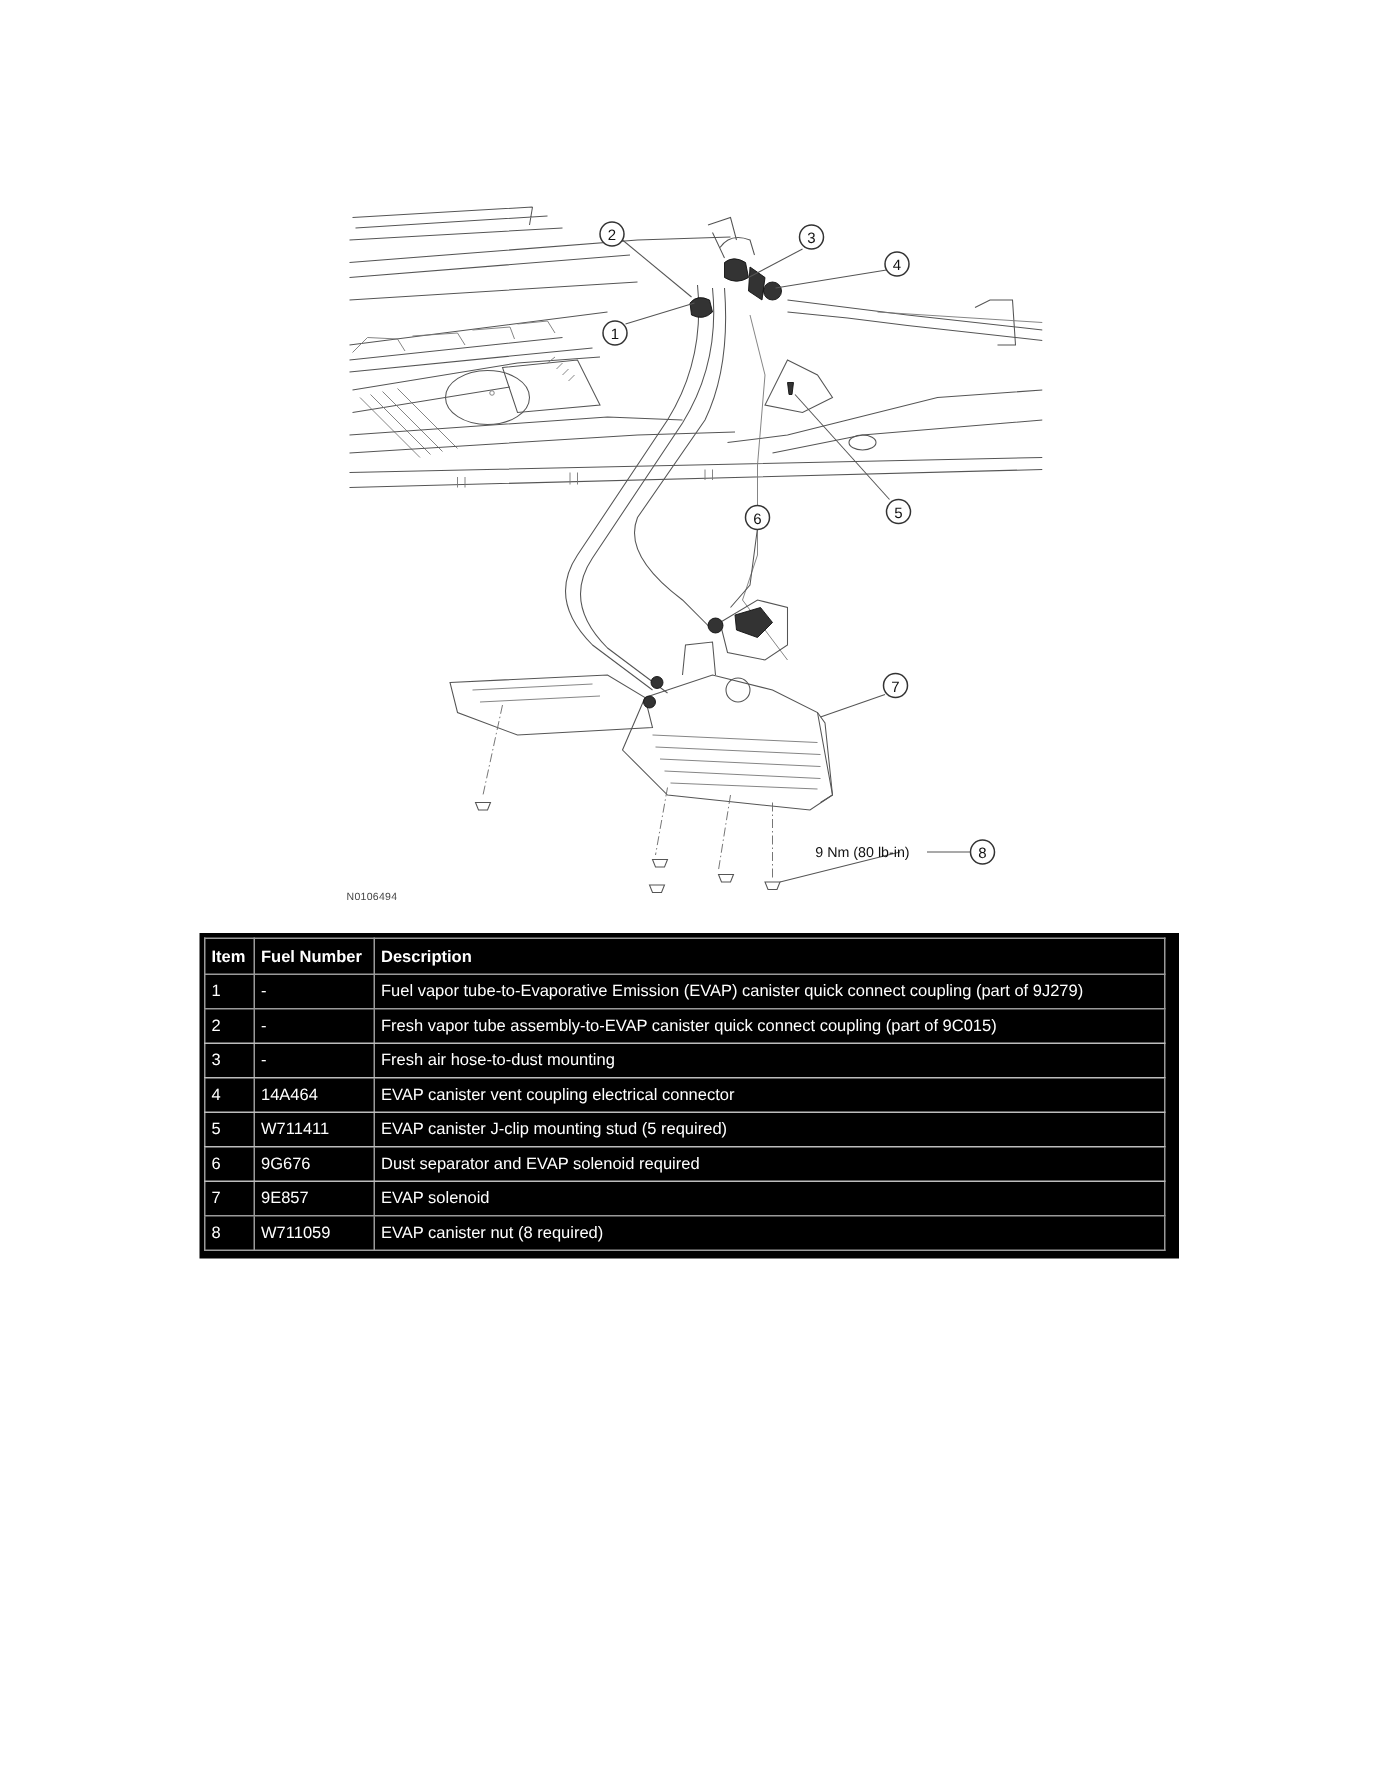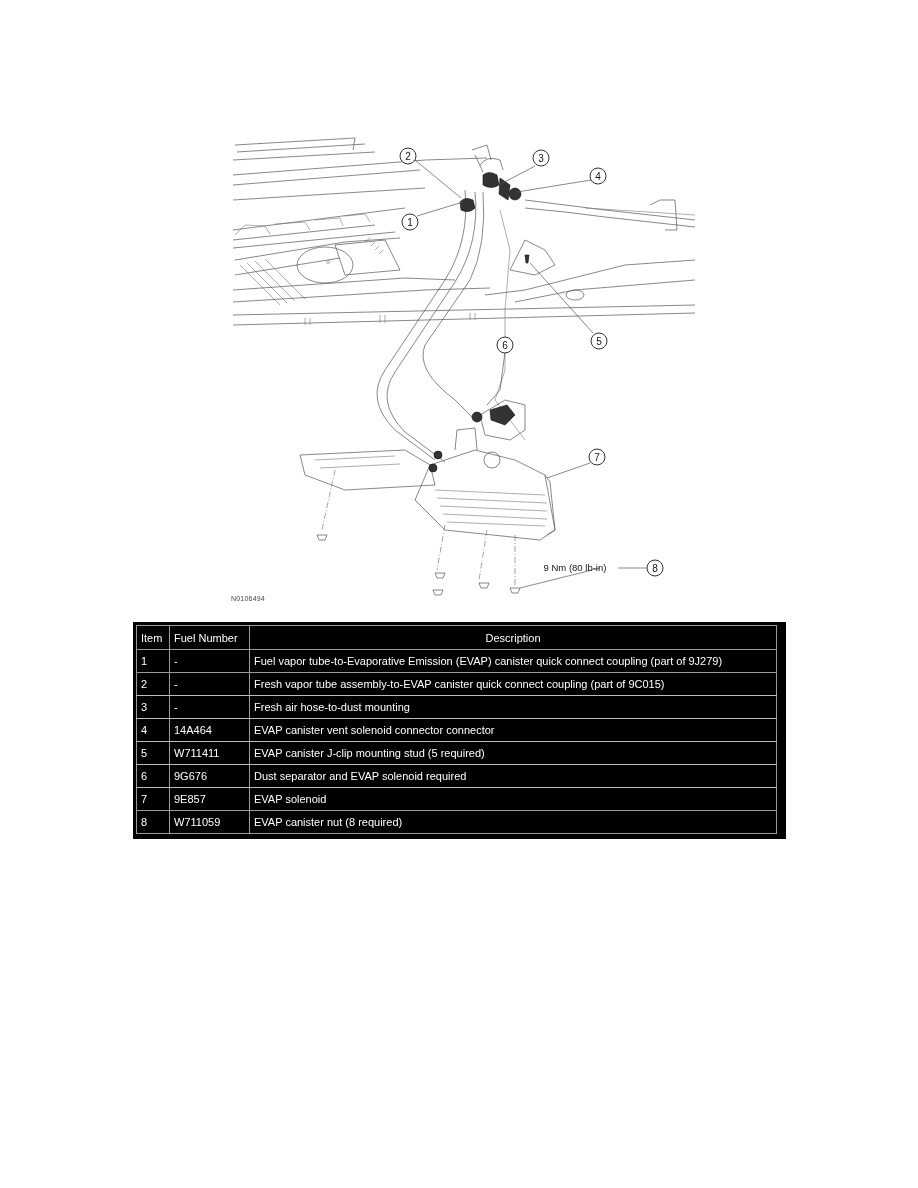--- a/index.html
+++ b/index.html
@@ -3,22 +3,22 @@
 <meta charset="utf-8">
 <style>
   html, body { margin: 0; padding: 0; background: #ffffff; }
   body { width: 918px; height: 1188px; position: relative; overflow: hidden; font-family: "Liberation Sans", sans-serif; }
   .figure { position: absolute; left: 225px; top: 130px; width: 470px; height: 480px; }
   .figure svg { width: 470px; height: 480px; display: block; }
   .fig-id { position: absolute; left: 231px; top: 595px; font-size: 7px; color: #444; letter-spacing: 0.2px; }
   .table-wrap { position: absolute; left: 133px; top: 622px; width: 653px; height: 217px; background: #000; }
   table.parts { position: absolute; left: 3px; top: 3px; border-collapse: collapse; width: 641px; color: #fff; font-size: 11px; }
   table.parts th, table.parts td { border: 1px solid #9a9a9a; padding: 0 4px; height: 22px; text-align: left; white-space: nowrap; }
-  table.parts th { font-weight: normal; height: 23px; }
-  table.parts th.desc { text-align: center; }
+  table.parts th { font-weight: bold; height: 23px; }
+  table.parts th.desc { }
   table.parts tr.row-light td { border-bottom-color: #bdbdbd; }
   col.c-item { width: 33px; }
   col.c-part { width: 80px; }
   .callout circle { fill: #fff; stroke: #333; stroke-width: 1; }
   .callout text { font-family: "Liberation Sans", sans-serif; font-size: 10px; fill: #111; text-anchor: middle; }
   .ln { stroke: #555; stroke-width: 0.7; fill: none; }
   .ln2 { stroke: #777; stroke-width: 0.6; fill: none; }
   .dash { stroke: #666; stroke-width: 0.6; fill: none; stroke-dasharray: 6 2 1 2; }
   .dark { fill: #333; stroke: #111; stroke-width: 0.6; }
   .torque { font-family: "Liberation Sans", sans-serif; font-size: 9.5px; fill: #111; }
@@ -157,21 +157,21 @@
         <td>Fresh vapor tube assembly-to-EVAP canister quick connect coupling (part of 9C015)</td>
       </tr>
       <tr class="row-light">
         <td>3</td>
         <td>-</td>
         <td>Fresh air hose-to-dust mounting</td>
       </tr>
       <tr class="row-light">
         <td>4</td>
         <td>14A464</td>
-        <td>EVAP canister vent solenoid connector connector</td>
+        <td>EVAP canister vent coupling electrical connector</td>
       </tr>
       <tr class="row-light">
         <td>5</td>
         <td>W711411</td>
         <td>EVAP canister J-clip mounting stud (5 required)</td>
       </tr>
       <tr class="row-light">
         <td>6</td>
         <td>9G676</td>
         <td>Dust separator and EVAP solenoid required</td>

